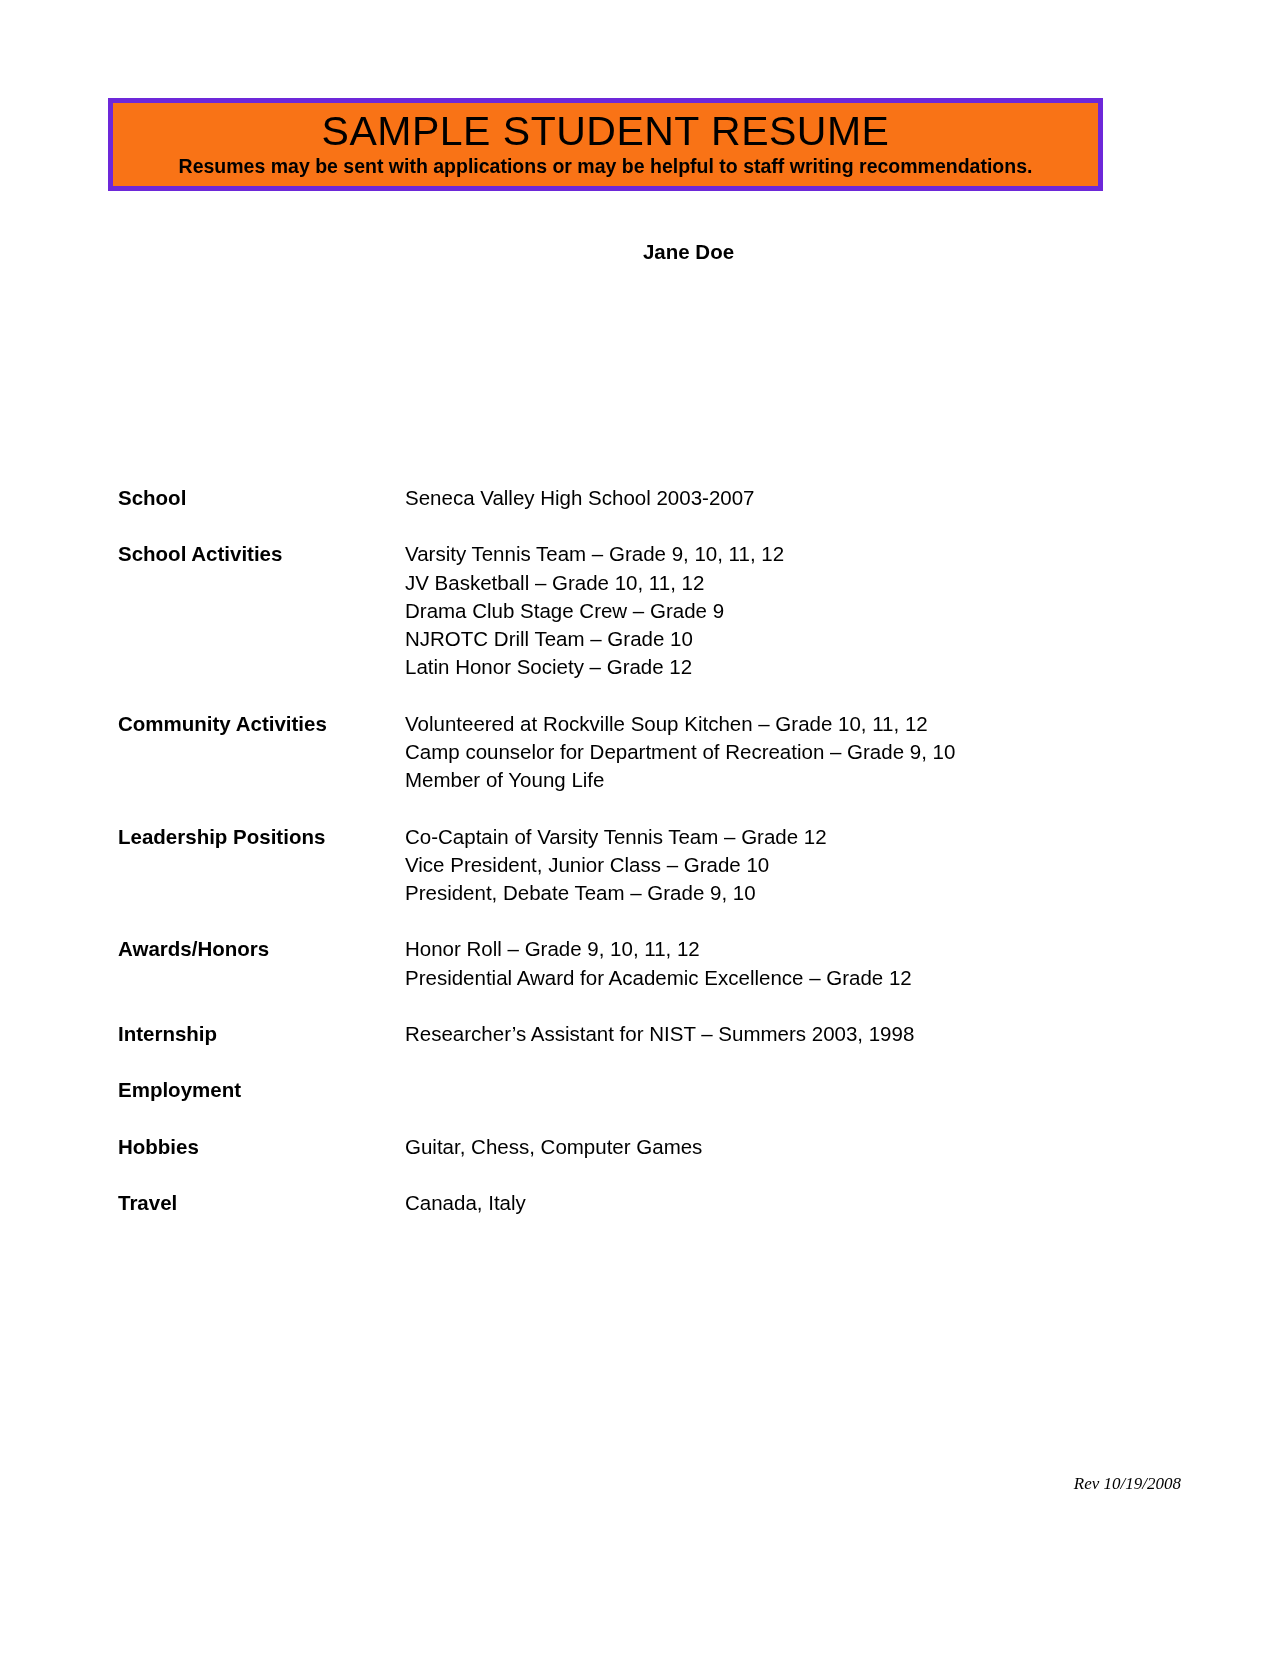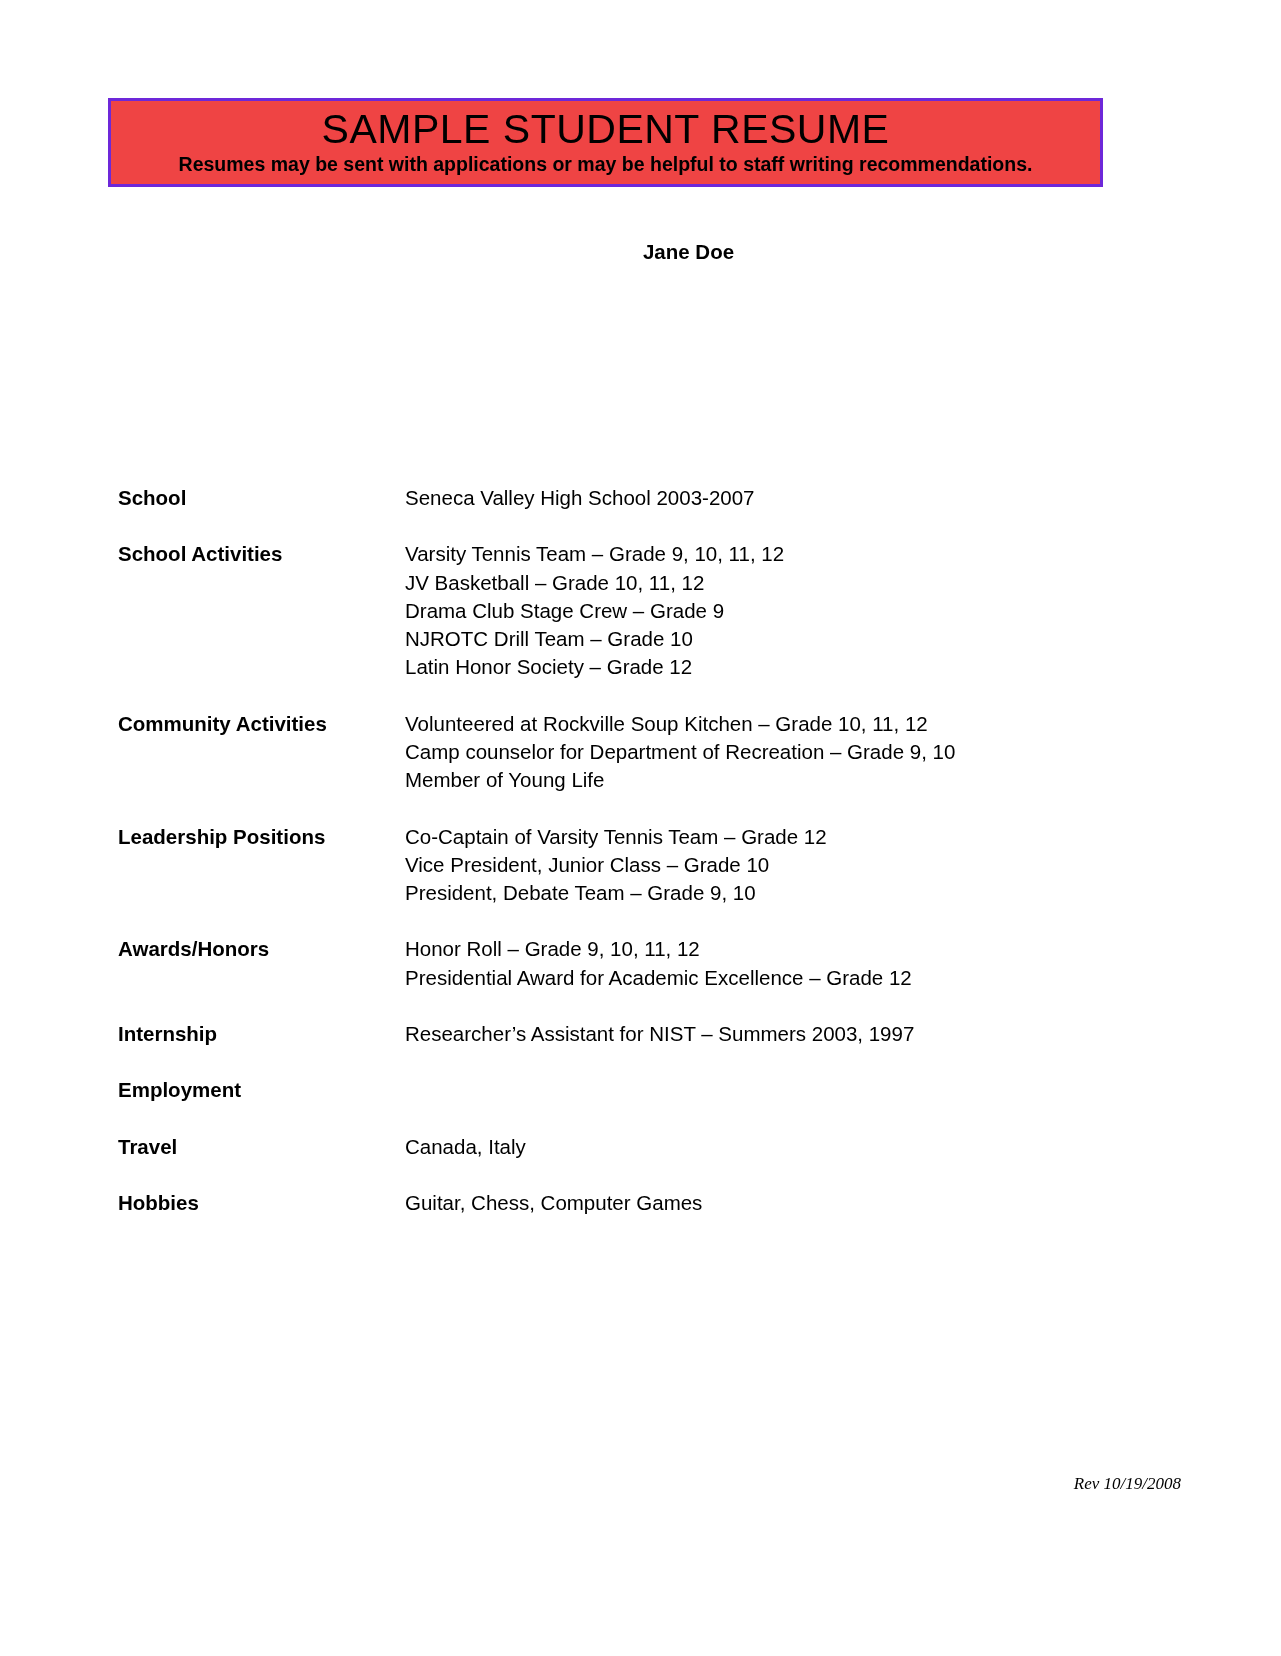--- a/index.html
+++ b/index.html
@@ -22,25 +22,25 @@
     overflow: hidden;
     box-sizing: border-box;
   }
 
   
   .header-box {
     position: absolute;
     left: 108px;
     top: 98px;
     width: 995px;
-    border: 3px solid #6d28d9;
+    border: 5px solid #6d28d9;
     box-sizing: border-box;
     padding: 6px 6px 8px 6px;
     text-align: center;
-    background: #ef4444;
+    background: #f97316;
   }
   .header-title {
     font-size: 41px;
     font-weight: 400;
     letter-spacing: 0.5px;
     line-height: 1.08;
     margin: 0 0 2px 0;
     white-space: nowrap;
   }
   .header-subtitle {
@@ -168,35 +168,35 @@
       <div class="resume-row">
         <div class="row-label">Awards/Honors</div>
         <div class="row-content">
           <span class="entry">Honor Roll – Grade 9, 10, 11, 12</span>
           <span class="entry">Presidential Award for Academic Excellence – Grade 12</span>
         </div>
       </div>
       <div class="resume-row">
         <div class="row-label">Internship</div>
         <div class="row-content">
-          <span class="entry">Researcher’s Assistant for NIST – Summers 2003, 1997</span>
+          <span class="entry">Researcher’s Assistant for NIST – Summers 2003, 1998</span>
         </div>
       </div>
       <div class="resume-row">
         <div class="row-label">Employment</div>
       </div>
       <div class="resume-row">
+        <div class="row-label">Hobbies</div>
+        <div class="row-content">
+          <span class="entry">Guitar, Chess, Computer Games</span>
+        </div>
+      </div>
+      <div class="resume-row">
         <div class="row-label">Travel</div>
         <div class="row-content">
           <span class="entry">Canada, Italy</span>
         </div>
       </div>
-      <div class="resume-row">
-        <div class="row-label">Hobbies</div>
-        <div class="row-content">
-          <span class="entry">Guitar, Chess, Computer Games</span>
-        </div>
-      </div>
     </div>
 
   <div class="footer-rev">Rev 10/19/2008</div>
 
 </div>
 
 </body></html>

